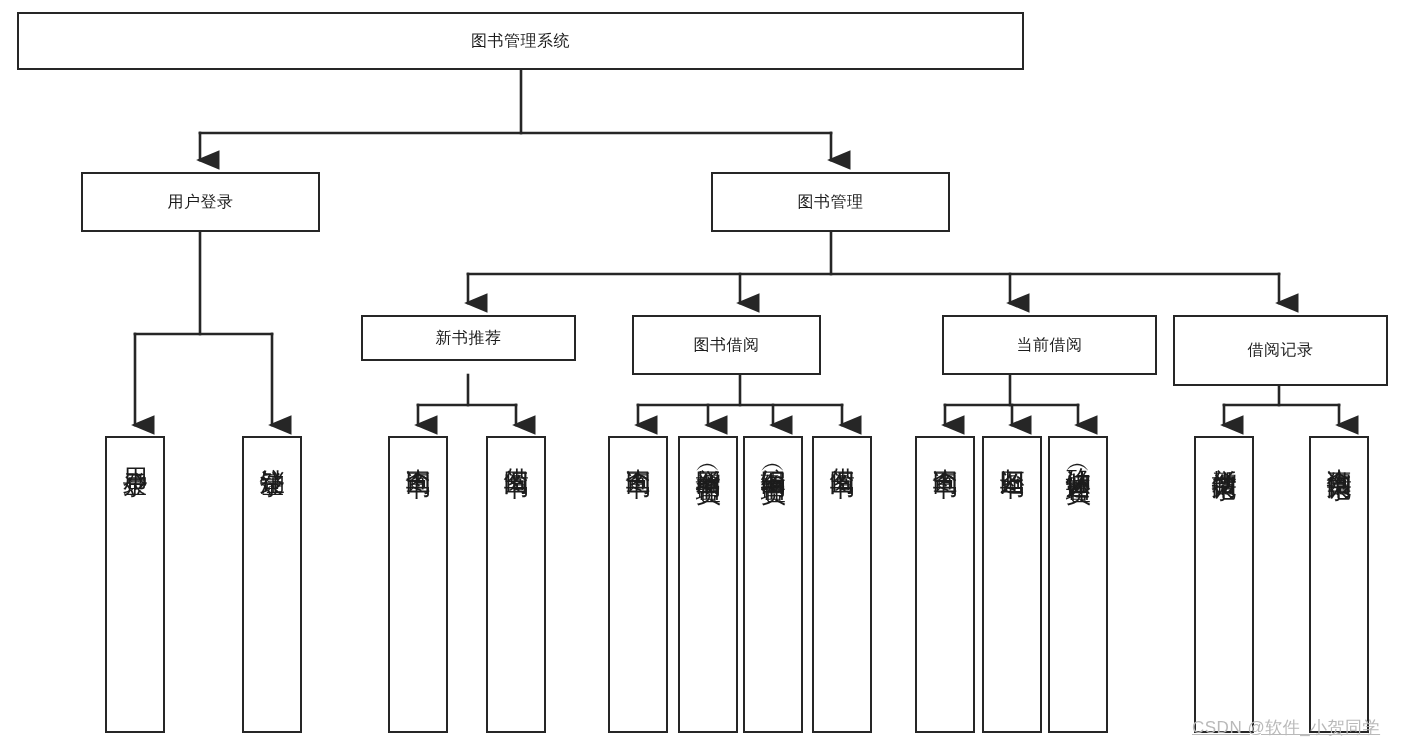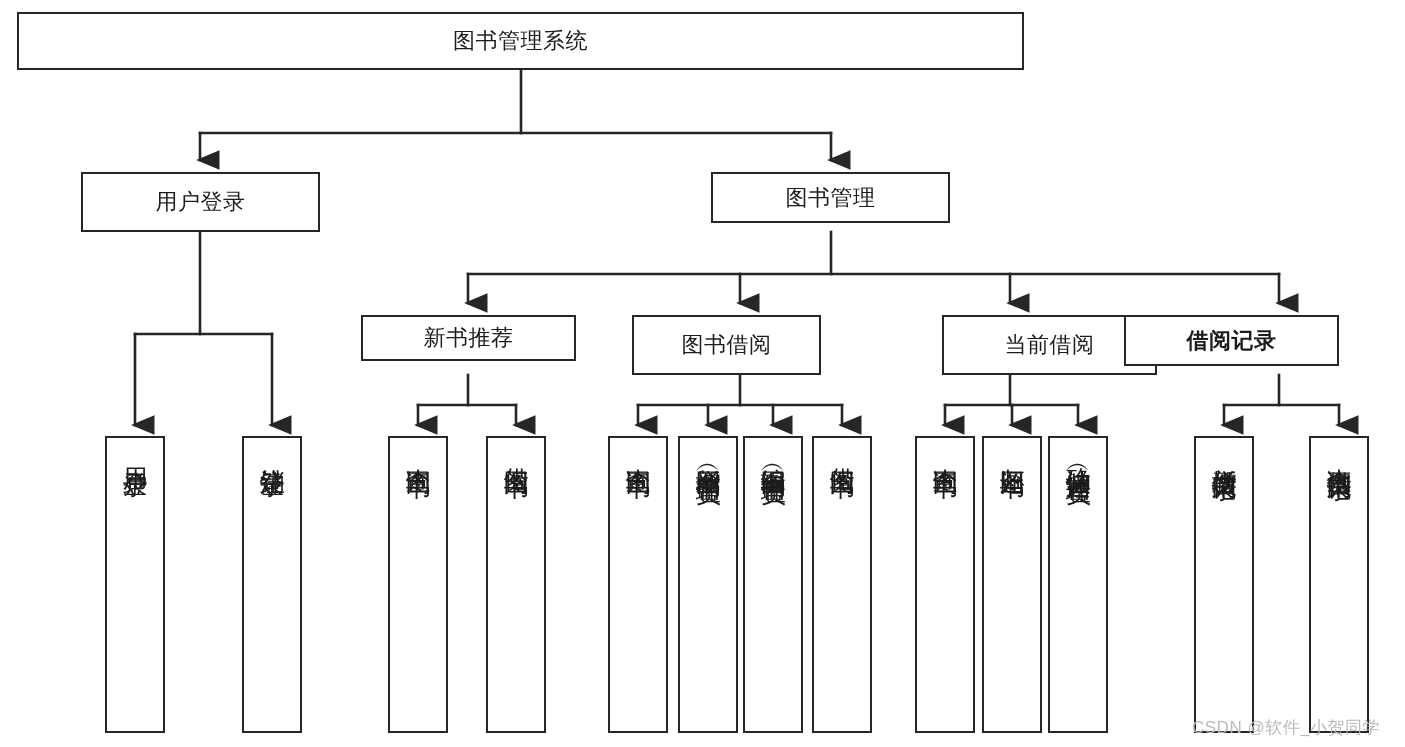--- a/index.html
+++ b/index.html
@@ -35,21 +35,21 @@
     justify-content: center;
     color: #1c1c1c;
   }
   .node-label {
     display: block;
     text-align: center;
     line-height: 1.18;
     white-space: nowrap;
   }
   .horiz .node-label {
-    font-size: 22px;
+    font-size: 16px;
     letter-spacing: 0.5px;
   }
   .vert {
     padding: 10px 0;
     align-items: flex-start;
   }
   .vert .node-label {
     writing-mode: vertical-rl;
     text-orientation: upright;
     font-size: 25px;
@@ -57,20 +57,21 @@
     letter-spacing: 2px;
     margin: 0 auto;
   }
   .watermark {
     position: absolute;
     font-size: 17px;
     color: #b9b9b9;
     letter-spacing: 0.5px;
     white-space: nowrap;
     user-select: none;
+    text-decoration: underline;
   }
 </style>
 </head>
 <body>
 
 <div id="stage">
 
   <svg id="wires" viewBox="0 0 1405 747">
     <defs>
       <marker id="arrow" viewBox="0 0 12 12" refX="6" refY="10" markerWidth="9" markerHeight="9" orient="auto-start-reverse">
@@ -121,34 +122,34 @@
     </g>
   </svg>
 
   <div class="node horiz" style="left:17px; top:12px; width:1007px; height:58px;">
     <span class="node-label">图书管理系统</span>
   </div>
 
   <div class="node horiz" style="left:81px; top:172px; width:239px; height:60px;">
     <span class="node-label">用户登录</span>
   </div>
-  <div class="node horiz" style="left:711px; top:172px; width:239px; height:51px;">
+  <div class="node horiz" style="left:711px; top:172px; width:239px; height:60px;">
     <span class="node-label">图书管理</span>
   </div>
 
   <div class="node horiz" style="left:361px; top:315px; width:215px; height:46px;">
     <span class="node-label">新书推荐</span>
   </div>
   <div class="node horiz" style="left:632px; top:315px; width:189px; height:60px;">
     <span class="node-label">图书借阅</span>
   </div>
   <div class="node horiz" style="left:902px; top:315px; width:215px; height:60px;margin-left:40px;">
     <span class="node-label">当前借阅</span>
   </div>
-  <div class="node horiz" style="left:1124px; top:315px; width:215px; height:51px;font-weight:bold;">
+  <div class="node horiz" style="left:1173px; top:315px; width:215px; height:71px;">
     <span class="node-label">借阅记录</span>
   </div>
 
   <div class="node vert" style="left:105px; top:436px; width:60px; height:297px;">
     <span class="node-label">用户登录</span>
   </div>
   <div class="node vert" style="left:242px; top:436px; width:60px; height:297px;">
     <span class="node-label">注销登录</span>
   </div>
 

